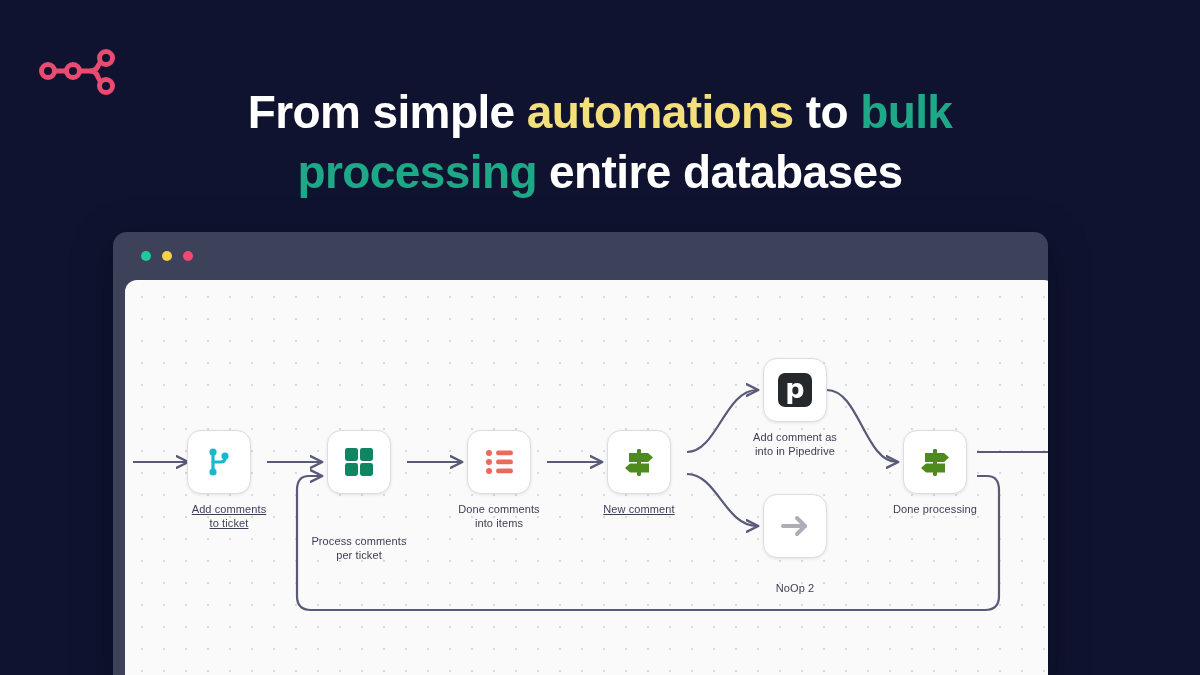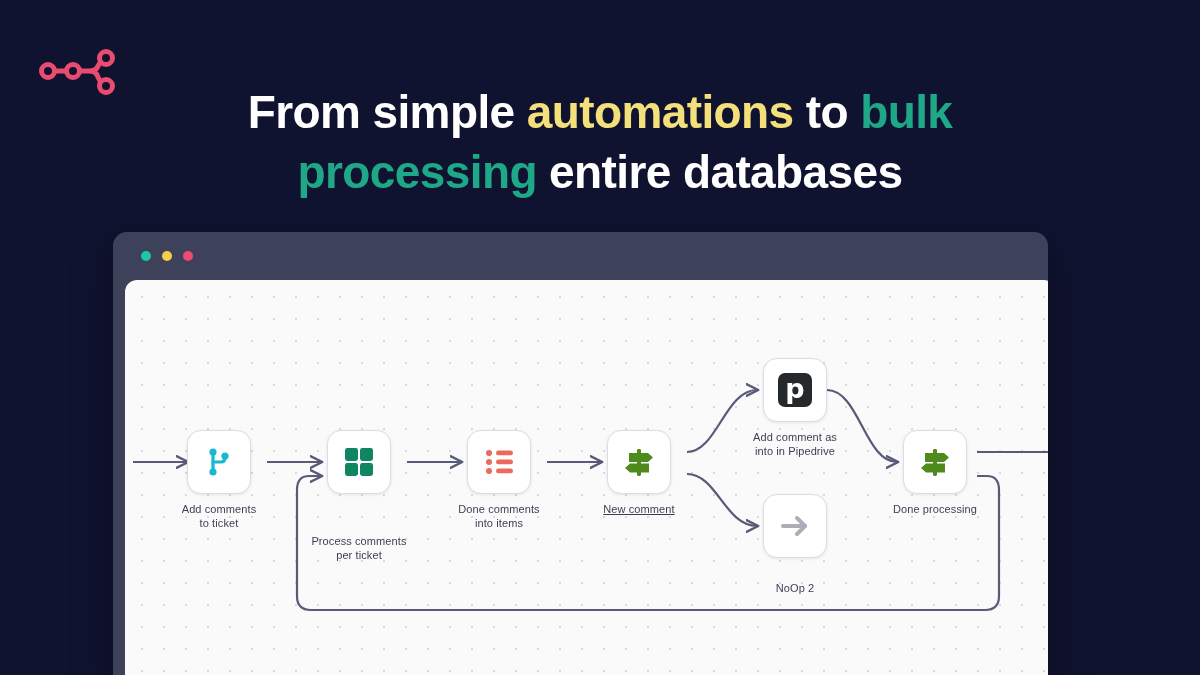--- a/index.html
+++ b/index.html
@@ -196,21 +196,21 @@
       <svg class="icon-wrap" viewBox="0 0 34 34">
         <g stroke="#17b9cf" stroke-width="3.2" fill="none" stroke-linecap="round">
           <path d="M11 8 V26"></path>
           <path d="M11 17 H19 Q23 17 23 13 V11"></path>
         </g>
         <circle cx="11" cy="7" r="3.6" fill="#17b9cf"></circle>
         <circle cx="11" cy="27" r="3.6" fill="#17b9cf"></circle>
         <circle cx="23" cy="11" r="3.6" fill="#17b9cf"></circle>
       </svg>
     </div>
-    <div class="node-label" style="left:19px; top:222px;">
+    <div class="node-label" style="left:29px; top:222px;text-decoration:underline;">
       <div>Add comments</div>
       <div>to ticket</div>
     </div>
 
     <div class="node" style="left:202px; top:150px;">
       <svg class="icon-wrap" viewBox="0 0 34 34">
         <g fill="#0f8561">
           <rect x="3" y="3" width="13" height="13" rx="2.4"></rect>
           <rect x="18" y="3" width="13" height="13" rx="2.4"></rect>
           <rect x="3" y="18" width="13" height="13" rx="2.4"></rect>

